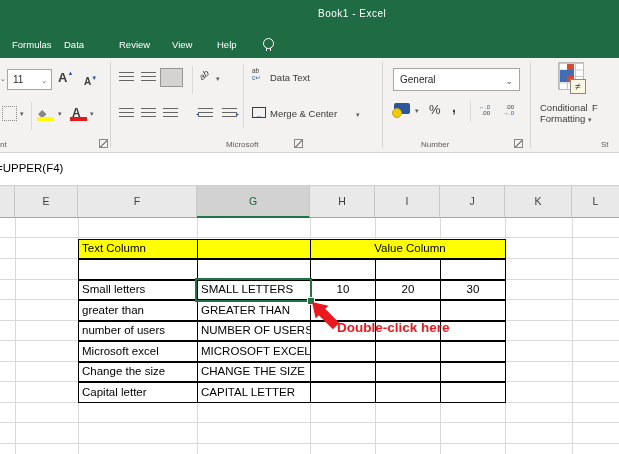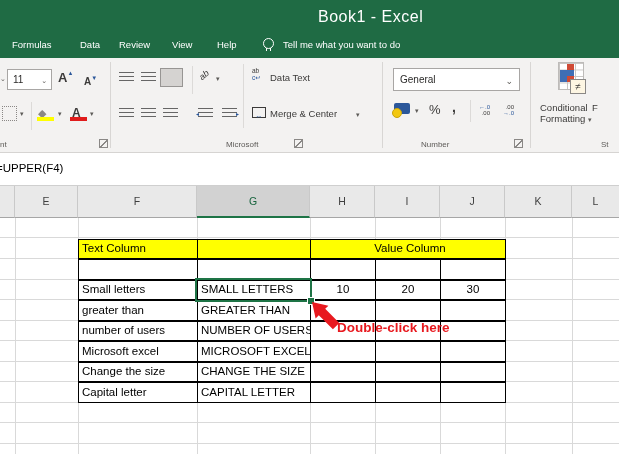--- a/index.html
+++ b/index.html
@@ -2,21 +2,21 @@
 <html style="--excel-green: #1f6b44; --sel-green: #1e7446; --hl-yellow: #ffff00; --anno-red: #e8191f; --wm-gray: #c6c6c6;"><head>
 <meta charset="utf-8">
 <style>
   html,body{margin:0;padding:0;background:#fff;}
   .stage{position:relative;width:619px;height:454px;overflow:hidden;
          font-family:"Liberation Sans",sans-serif;background:#fff;}
   .abs{position:absolute;}
 
   
   .titlebar{left:0;top:0;width:619px;height:30px;background:var(--excel-green);}
-  .title{top:8px;color:#fff;font-size:16px;letter-spacing:.5px;}
+  .title{top:8px;color:#fff;font-size:10px;letter-spacing:.5px;}
   .tabrow{left:0;top:30px;width:619px;height:28px;background:var(--excel-green);}
   .rtab{top:9px;color:#fff;font-size:9.5px;cursor:default;}
   .bulb{top:8px;width:9px;height:9px;border:1.2px solid #fff;border-radius:50%;}
   .bulb:after{content:"";position:absolute;left:2.2px;top:8.5px;width:3px;height:3px;border-left:1.2px solid #fff;border-right:1.2px solid #fff;}
 
   
   .ribbon{left:0;top:58px;width:619px;height:95px;background:#f3f2f1;border-bottom:1px solid #d6d4d2;box-sizing:border-box;}
   .gsep{top:4px;width:1px;height:86px;background:#d8d6d4;}
   .ssep{width:1px;background:#dcdad8;}
   .glabel{font-size:8px;color:#5d5b58;top:82px;}
@@ -83,26 +83,25 @@
 <body>
 
 <div class="stage">
 
   <div class="abs titlebar">
     <span class="abs title" style="left:318px;">Book1 - Excel</span>
   </div>
 
   <div class="abs tabrow">
     <span class="abs rtab" style="left:12px;text-align:right;">Formulas</span>
-    <span class="abs rtab" style="left:80px;">Data</span>
+    <span class="abs rtab" style="left:64px;">Data</span>
     <span class="abs rtab" style="left:119px;">Review</span>
     <span class="abs rtab" style="left:172px;">View</span>
     <span class="abs rtab" style="left:217px;">Help</span>
     <span class="abs bulb" style="left:263px;"></span>
-    <span class="abs rtab" style="left:283px;">Tell me what you want to do</span>
   </div>
 
   <div class="abs ribbon">
 
     <span class="abs caret" style="left:0;top:17px;">⌄</span>
     <span class="abs combo" style="left:7px;top:11px;width:45px;height:21px;font-size:10px;">
       <span class="abs" style="left:5px;top:4px;">11</span>
       <span class="abs caret" style="right:4px;top:7px;">⌄</span>
     </span>
     <span class="abs" style="left:58px;top:10px;">

